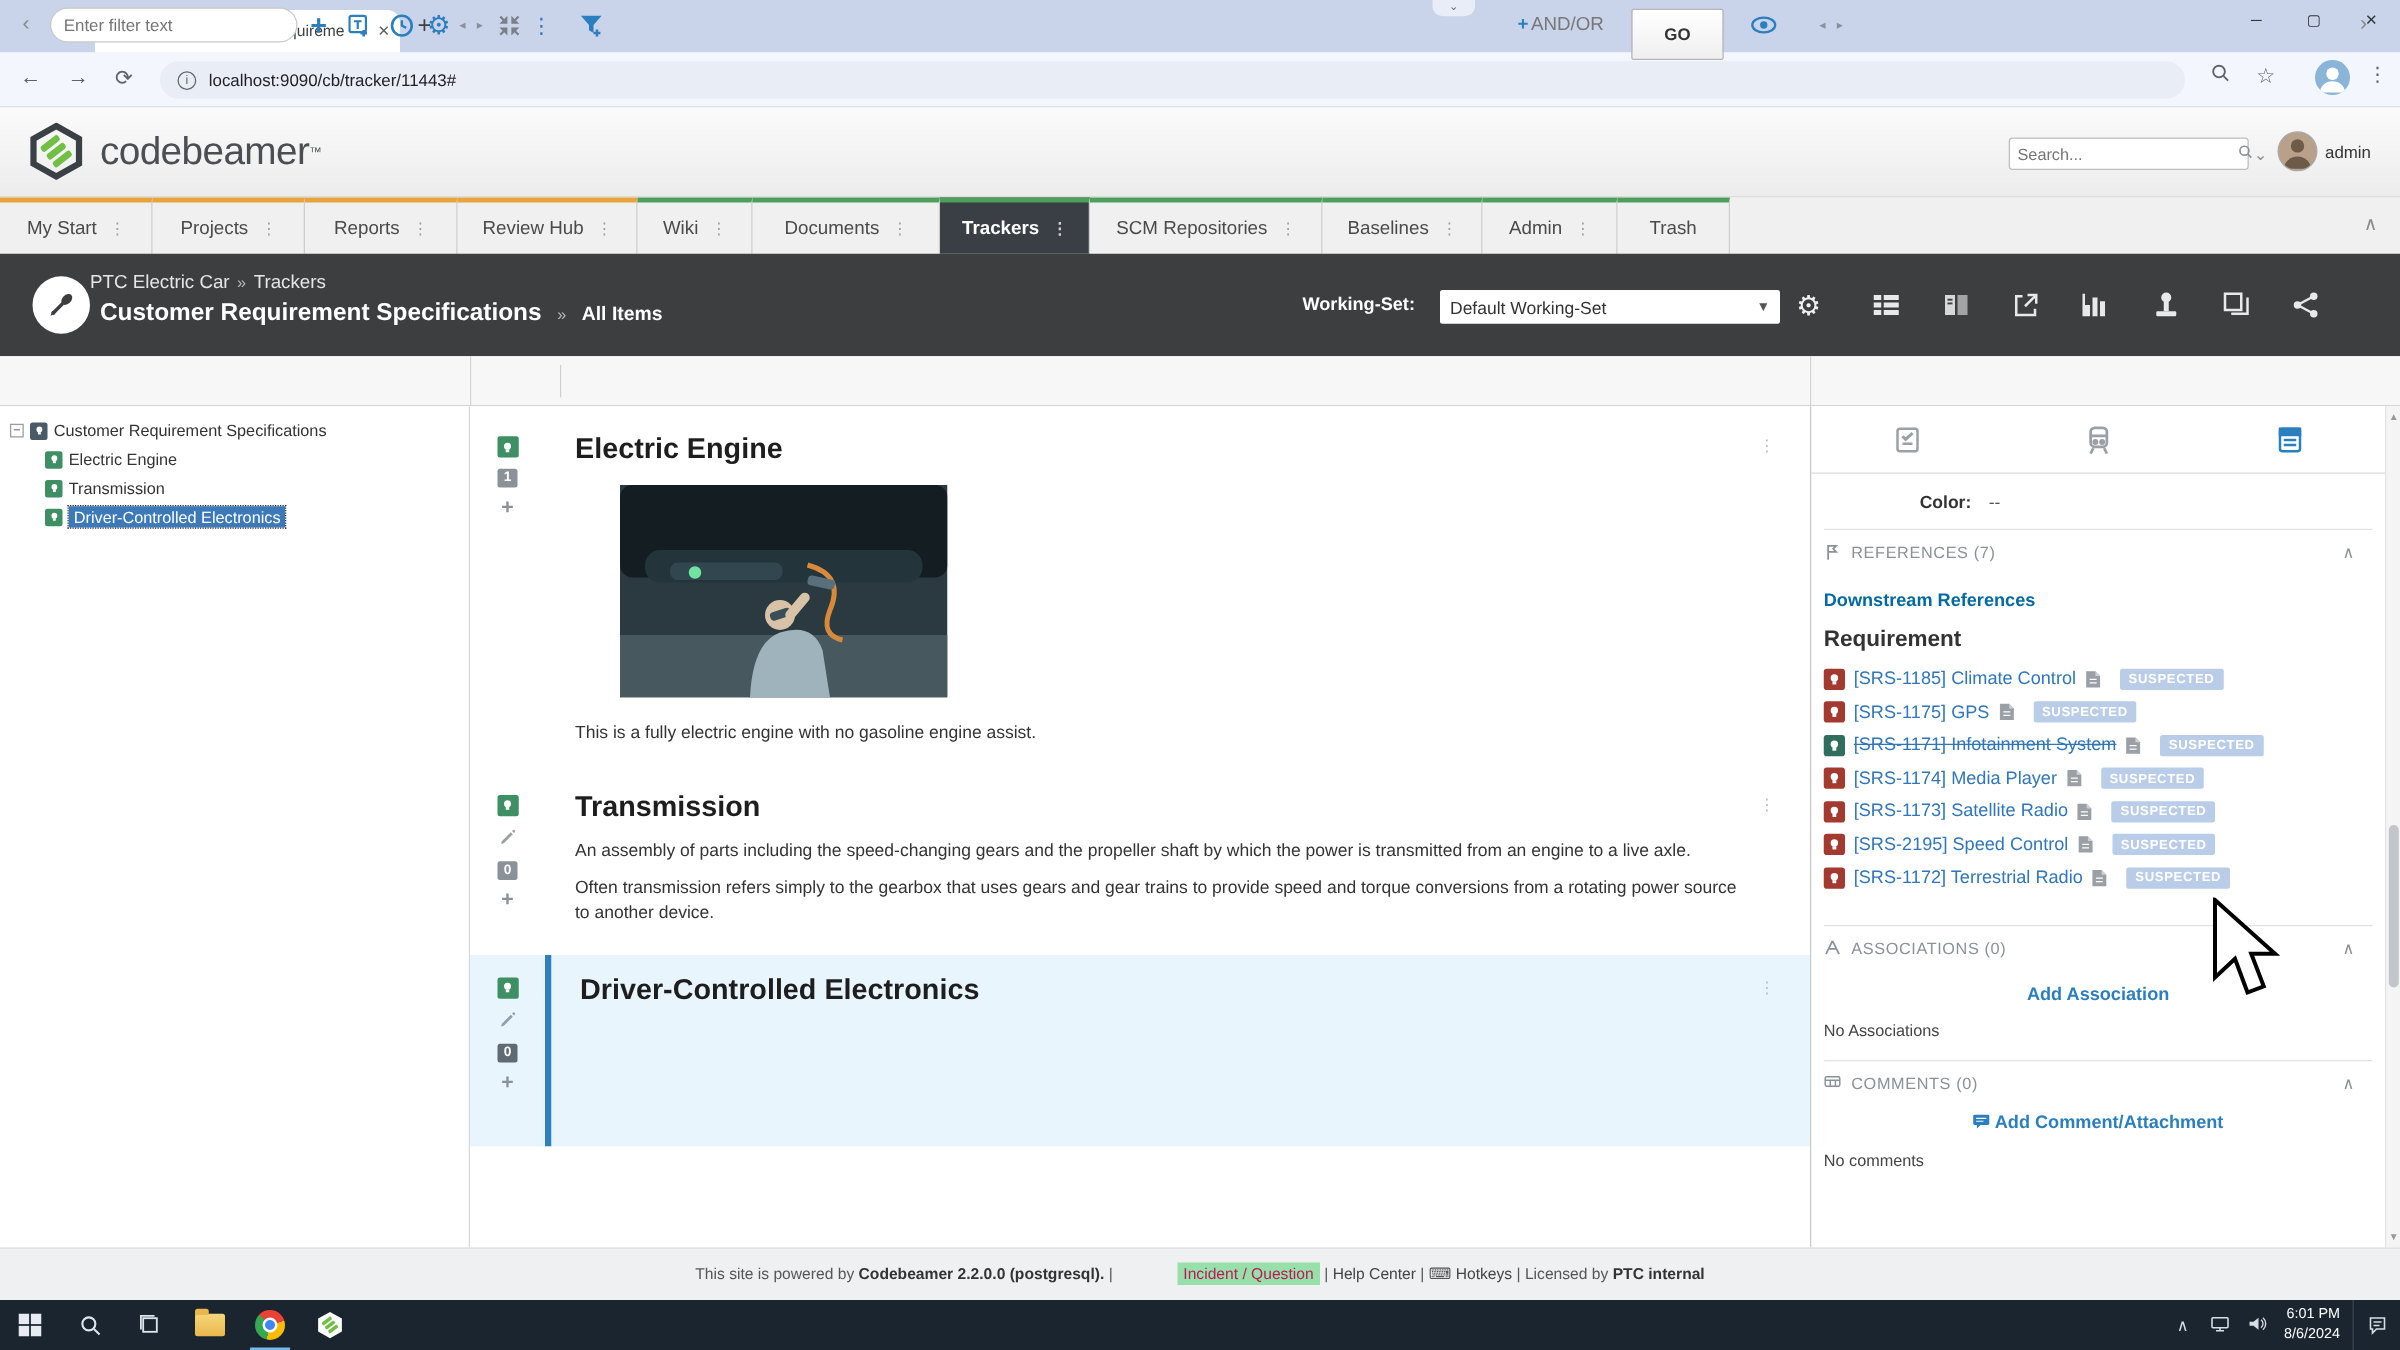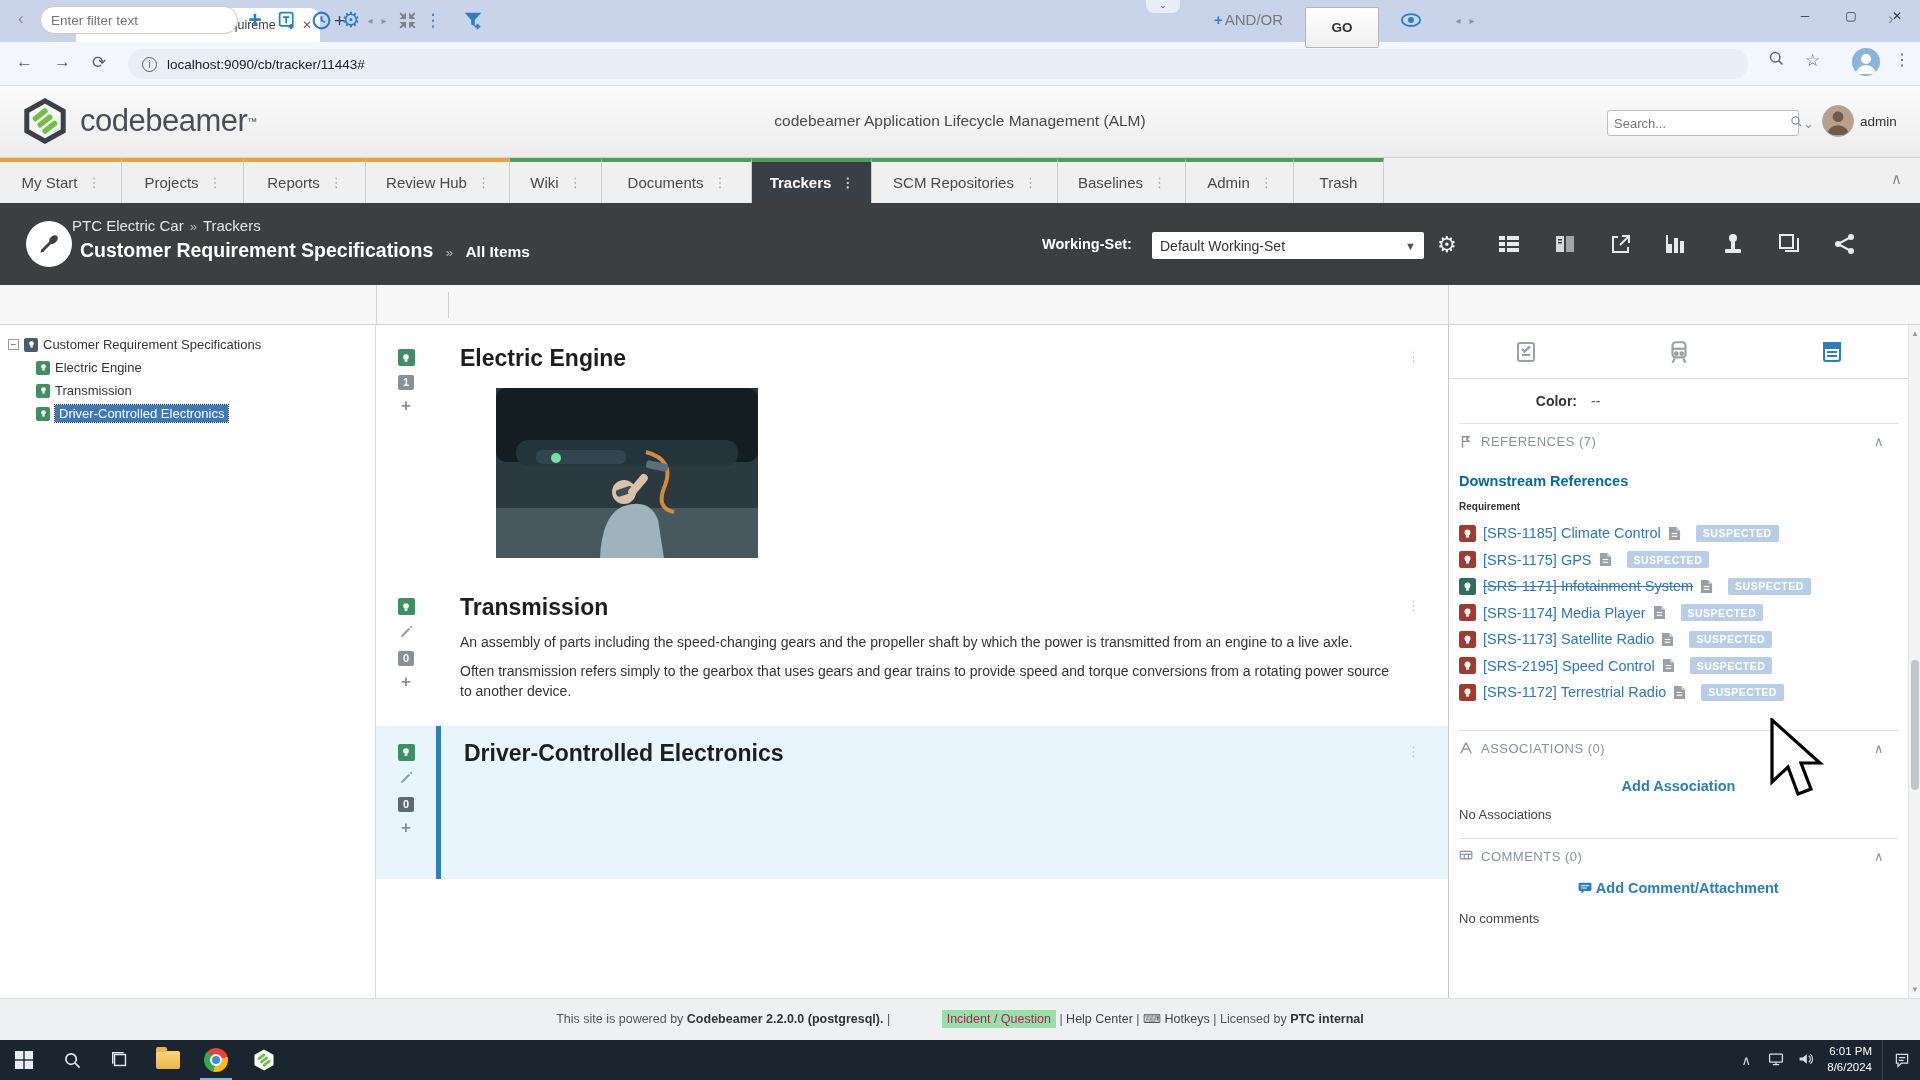--- a/index.html
+++ b/index.html
@@ -123,21 +123,21 @@
   .rp-tabs { height:54px; display:flex; border-bottom:1px solid #ddd; }
   .rp-tab { flex:1; display:flex; align-items:center; justify-content:center; }
   .rp-body { padding:0 10px; }
   .color-row { margin-top:14px; display:flex; font-size:14px; }
   .color-label { width:118px; text-align:right; font-weight:bold; color:#333; }
   .color-val { margin-left:14px; color:#555; }
   .rp-sechead { margin-top:14px; height:36px; border-top:1px solid #e2e2e2; display:flex; align-items:center;
     gap:8px; font-size:13px; color:#8a9199; letter-spacing:0.5px; }
   .rp-sechead .chev { margin-left:auto; margin-right:14px; color:#8a9199; font-size:13px; }
   .rp-bold { font-size:14.5px; font-weight:bold; color:#0369a1; margin-top:14px; }
-  .rp-req { font-size:10px; font-weight:bold; color:#333; margin-top:12px; }
+  .rp-req { font-size:18px; font-weight:bold; color:#333; margin-top:12px; }
   .ref-row { display:flex; align-items:center; gap:7px; height:26.5px; }
   .ref-ico { width:17px; height:17px; border-radius:2.5px; display:flex; align-items:center; justify-content:center; flex-shrink:0; }
   .ref-ico.red { background:#a3392f; }
   .ref-ico.grn { background:#2f6e5f; }
   .ref-link { font-size:14.5px; color:#3076b8; text-decoration:none; white-space:nowrap; }
   .ref-link.struck { text-decoration:line-through; }
   .badge { background:#b9cce8; color:#fff; font-size:10.5px; font-weight:bold; letter-spacing:0.5px;
     padding:2.5px 7px; border-radius:2px; margin-left:8px; }
   .rp-centerlink { text-align:center; margin-top:12px; font-size:14.5px; font-weight:bold; color:#2b7fbe; }
   .rp-note { font-size:13px; color:#444; margin-top:13px; }
@@ -227,21 +227,20 @@
         <g transform="rotate(-38 12 12)">
           <rect x="7.5" y="6.5" width="9" height="2.8" rx="1" fill="#71bf44"></rect>
           <rect x="7.5" y="10.6" width="9" height="2.8" rx="1" fill="#71bf44"></rect>
           <rect x="7.5" y="14.7" width="9" height="2.8" rx="1" fill="#71bf44"></rect>
         </g>
       </svg>
       <div>
         <span class="logo-word">codebeamer</span><span class="logo-tm">™</span>
       </div>
     </div>
-    <div class="app-title">codebeamer Application Lifecycle Management (ALM)</div>
     <div class="hsearch">
       <input placeholder="Search..." style="">
       <span class="mag">
         <svg width="13" height="13" viewBox="0 0 20 20">
             <circle cx="8.5" cy="8.5" r="5.5" fill="none" stroke="#8a8f98" stroke-width="2"></circle>
             <line x1="12.8" y1="12.8" x2="17" y2="17" stroke="#8a8f98" stroke-width="2"></line>
           </svg>
       </span>
       <span class="mag">⌄</span>
     </div>
@@ -508,20 +507,21 @@
             <path d="M150 64 q30 8 18 36 q-8 20 10 24" fill="none" stroke="#d88a3c" stroke-width="4"></path>
             <circle cx="60" cy="70" r="5" fill="#6fe3a0"></circle>
             <g>
               <circle cx="128" cy="104" r="12" fill="#d9c3a8"></circle>
               <rect x="120" y="100" width="17" height="7" rx="3" fill="#3a4e57" transform="rotate(-18 128 104)"></rect>
               <path d="M104 170 q2-44 24-52 q26-8 34 14 l6 38 Z" fill="#9fb3bd"></path>
               <rect x="138" y="84" width="8" height="26" rx="4" fill="#d9c3a8" transform="rotate(40 142 97)"></rect>
               <rect x="150" y="74" width="22" height="8" rx="3" fill="#58707c" transform="rotate(12 161 78)"></rect>
             </g>
           </svg>
+          <div class="spara" style="margin-top:18px">This is a fully electric engine with no gasoline engine assist.</div>
         </div>
       </div>
 
       <div class="sec" style="margin-top:36px">
         <div class="gutter">
           <span class="gbulb">
             <svg width="10" height="10" viewBox="0 0 10 10">
                 <circle cx="5" cy="4" r="2.8" fill="#fff"></circle>
                 <rect x="3.6" y="6.6" width="2.8" height="2.2" fill="#fff"></rect>
               </svg>

